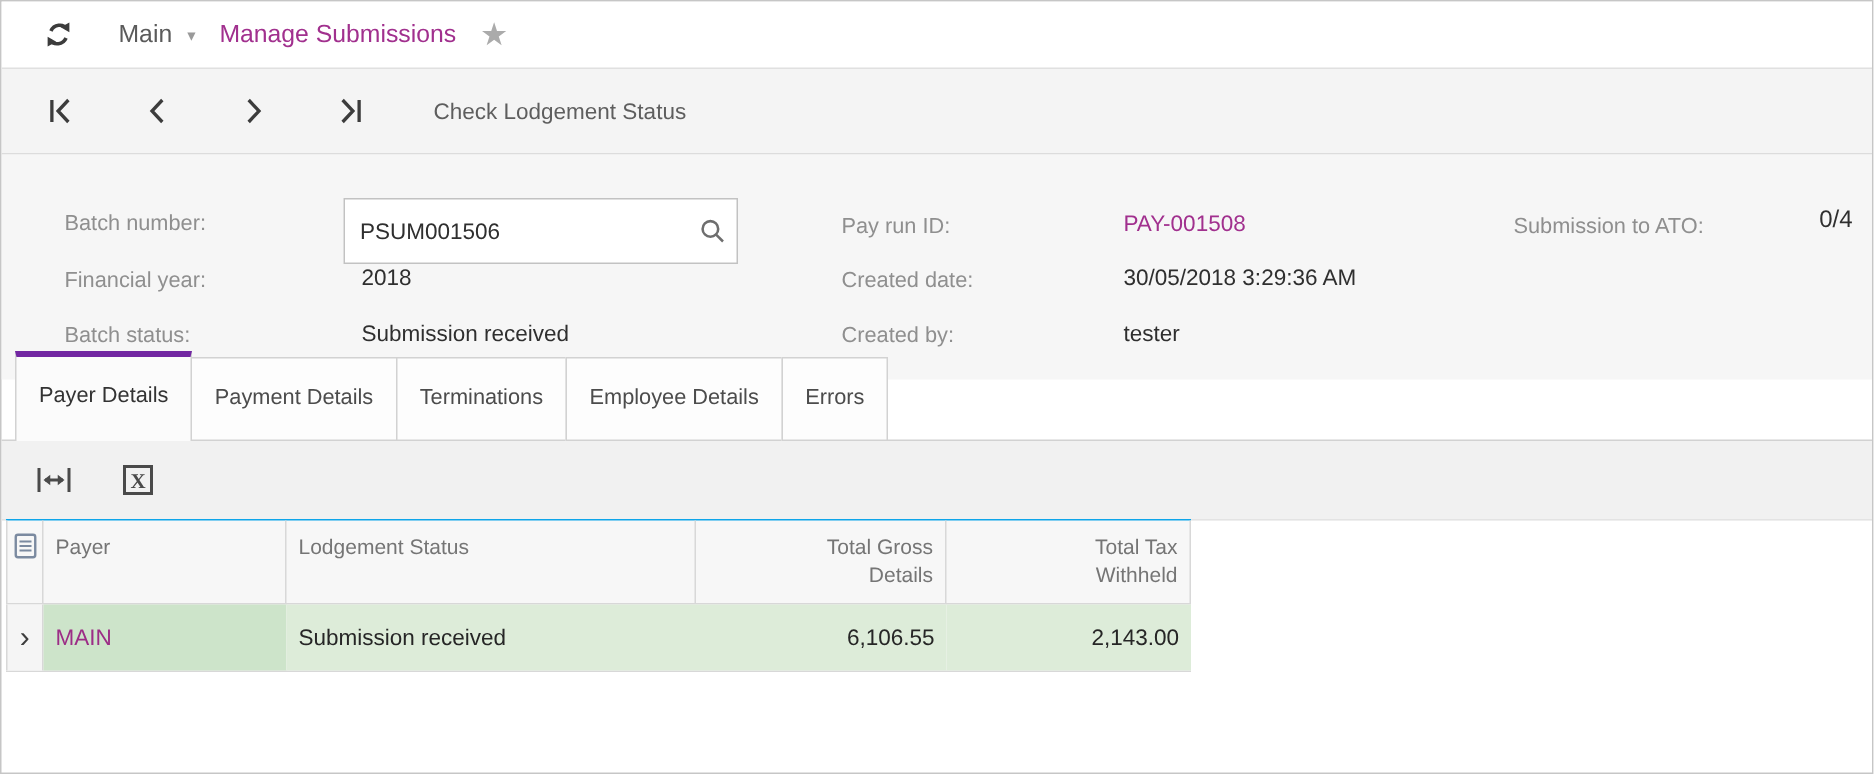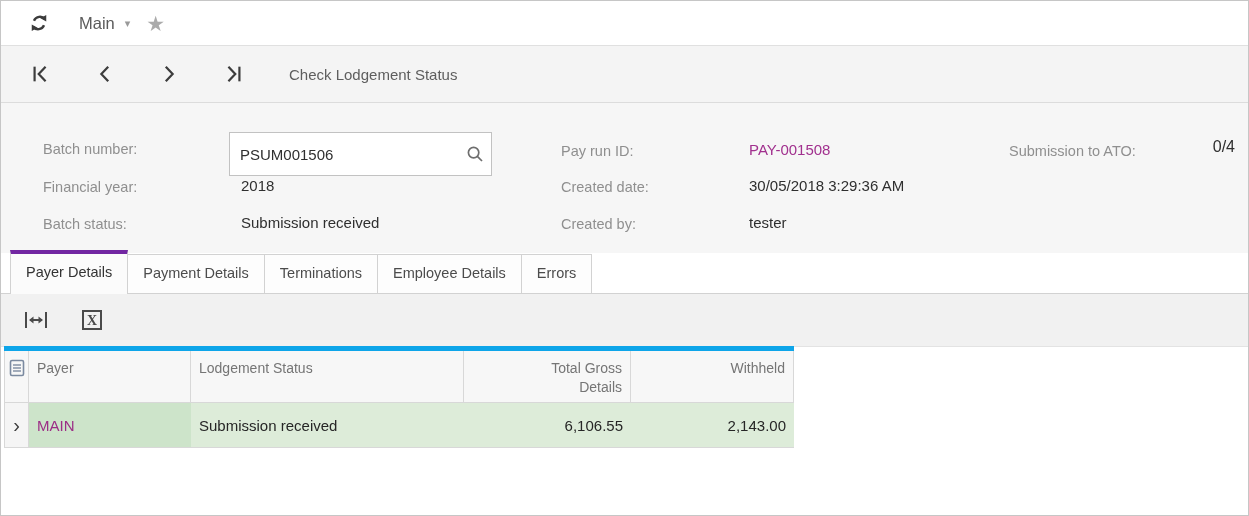--- a/index.html
+++ b/index.html
@@ -30,32 +30,32 @@
   .f-link{color:#a1308e;cursor:pointer;}
   .lookup{position:absolute;top:29px;left:228px;width:263px;height:44px;background:#fff;
     border:1px solid #c2c2c2;box-sizing:border-box;display:flex;align-items:center;}
   .lookup input{flex:1;border:none;outline:none;background:transparent;font-family:inherit;
     font-size:15px;color:#2f2f2f;padding:0 4px 0 10px;min-width:0;}
   .lookup .mag{width:20px;height:20px;margin-right:6px;cursor:pointer;flex:0 0 auto;}
   
   .tabbar{position:absolute;top:252px;left:0;right:0;height:41px;}
   .tabbar::after{content:"";position:absolute;left:0;right:0;bottom:0;height:1px;background:#d2d2d2;}
   .tabs{position:absolute;left:10px;bottom:0;display:flex;align-items:flex-end;}
-  .tab{position:relative;padding:0 15px;height:38px;line-height:37px;font-size:14.5px;color:#4c4c4c;
+  .tab{position:relative;padding:8px 15px;height:38px;line-height:37px;font-size:14.5px;color:#4c4c4c;
     background:#fdfdfd;border:1px solid #d2d2d2;margin-left:-1px;cursor:pointer;white-space:nowrap;z-index:1;}
   .tab.active{height:40px;line-height:36px;border-top:4px solid #7227a2;border-bottom:none;
     background:#fbfbfb;color:#333;z-index:3;}
   
   .grid-toolbar{position:absolute;top:293px;left:0;right:0;height:52px;background:#f1f1f1;
     border-bottom:1px solid #e3e3e3;display:flex;align-items:center;}
   .gt-btn{width:30px;height:26px;margin-left:20px;}
   
   .grid{position:absolute;top:345px;left:3px;width:790px;font-size:14px;}
   .g-head{display:flex;height:57px;box-sizing:border-box;background:#f7f7f7;
-    border-top:5px solid #0ea5e9;border-bottom:1px solid #d8d8d8;}
+    border-top:1px solid #0ea5e9;border-bottom:1px solid #d8d8d8;}
   .g-head .cell{box-sizing:border-box;border-right:1px solid #d8d8d8;color:#757575;
     padding:8px 8px 0 8px;line-height:19px;}
   .g-head .cell:first-child{border-left:1px solid #d8d8d8;display:flex;align-items:flex-start;
     justify-content:center;padding:8px 0 0 0;}
   .g-row{display:flex;height:45px;box-sizing:border-box;border-bottom:1px solid #d8d8d8;cursor:pointer;}
   .g-row .cell{box-sizing:border-box;display:flex;align-items:center;padding:0 8px;font-size:15px;color:#262626;}
   .c0{width:25px;flex:0 0 25px;}
   .c1{width:162px;flex:0 0 162px;}
   .c2{width:273px;flex:0 0 273px;}
   .c3{width:167px;flex:0 0 167px;text-align:right;}
@@ -80,20 +80,21 @@
         <svg width="22" height="22" viewBox="0 0 24 24">
           <path d="M6.5 9.5 A 7 7 0 0 1 18.5 8" fill="none" stroke="#3c3c3c" stroke-width="2.6"></path>
           <polygon points="19.9,3.2 19.9,10.4 13.6,6.8" fill="#3c3c3c"></polygon>
           <path d="M17.5 14.5 A 7 7 0 0 1 5.5 16" fill="none" stroke="#3c3c3c" stroke-width="2.6"></path>
           <polygon points="4.1,20.8 4.1,13.6 10.4,17.2" fill="#3c3c3c"></polygon>
         </svg>
       </span>
     </button>
     <span class="crumb-main">Main</span>
     <span class="crumb-caret">▾</span>
+    <span class="crumb-title">Manage Submissions</span>
     <span class="crumb-star">★</span>
   </div>
 
   <div class="toolbar">
     <button class="icon-btn nav-btn">
       <span>
         <svg width="22" height="22" viewBox="0 0 24 24">
           <line x1="5" y1="4" x2="5" y2="20" stroke="#3c3c3c" stroke-width="2.4"></line>
           <polyline points="17,4 9.5,12 17,20" fill="none" stroke="#3c3c3c" stroke-width="2.4"></polyline>
         </svg>
@@ -195,20 +196,21 @@
           </svg>
         </span>
       </div>
       <div class="cell c1">Payer</div>
       <div class="cell c2">Lodgement Status</div>
       <div class="cell c3 hnum">
         <div>Total Gross</div>
         <div>Details</div>
       </div>
       <div class="cell c4 hnum">
+        <div>Total Tax</div>
         <div>Withheld</div>
       </div>
     </div>
     <div class="g-row">
       <div class="cell c0">
         <span style="font-size:20px;line-height:1;color:#3d3d3d;">›</span>
       </div>
       <div class="cell c1">
         <span class="payer-link">MAIN</span>
       </div>

